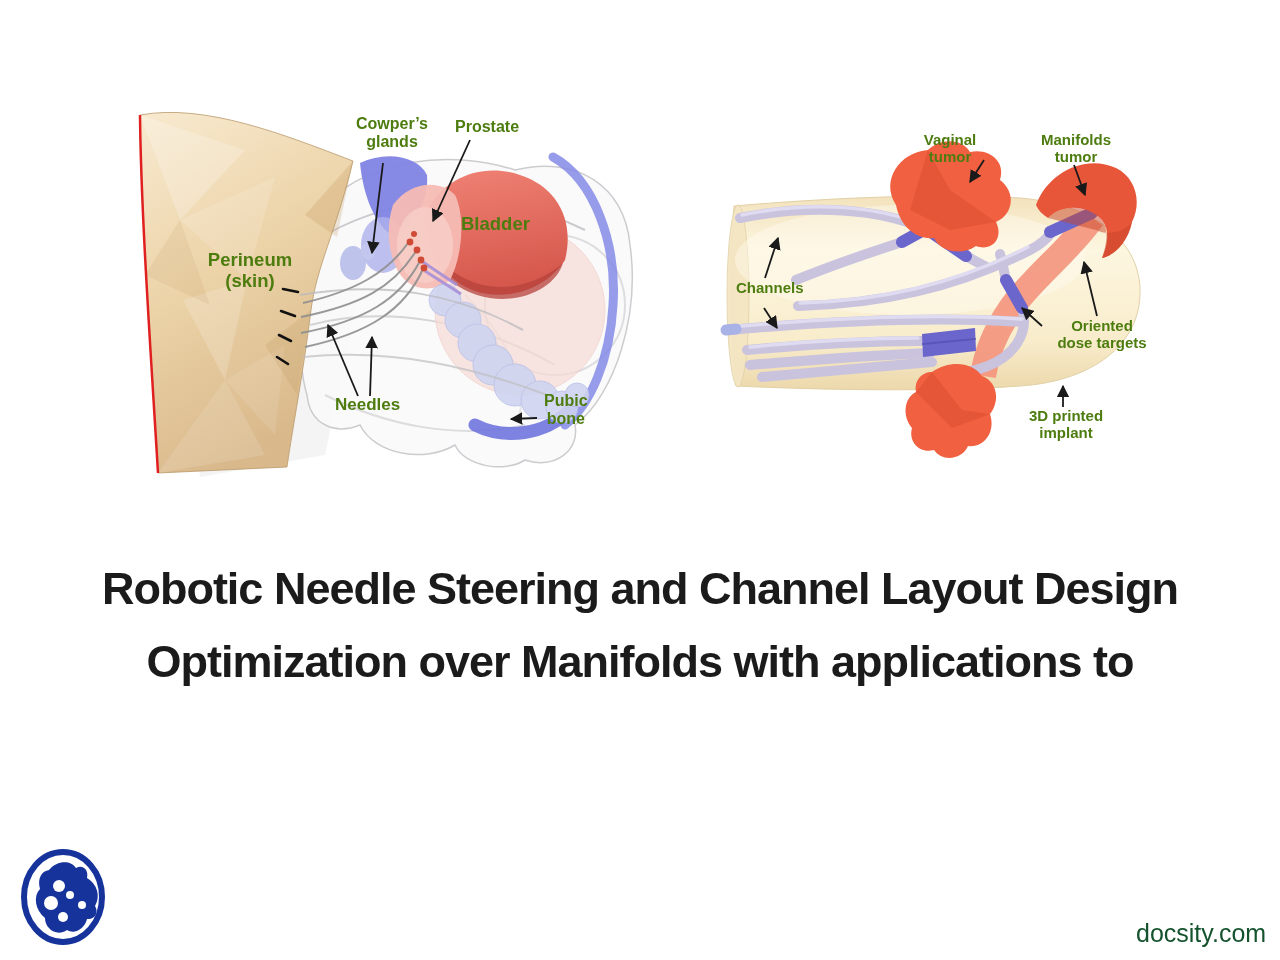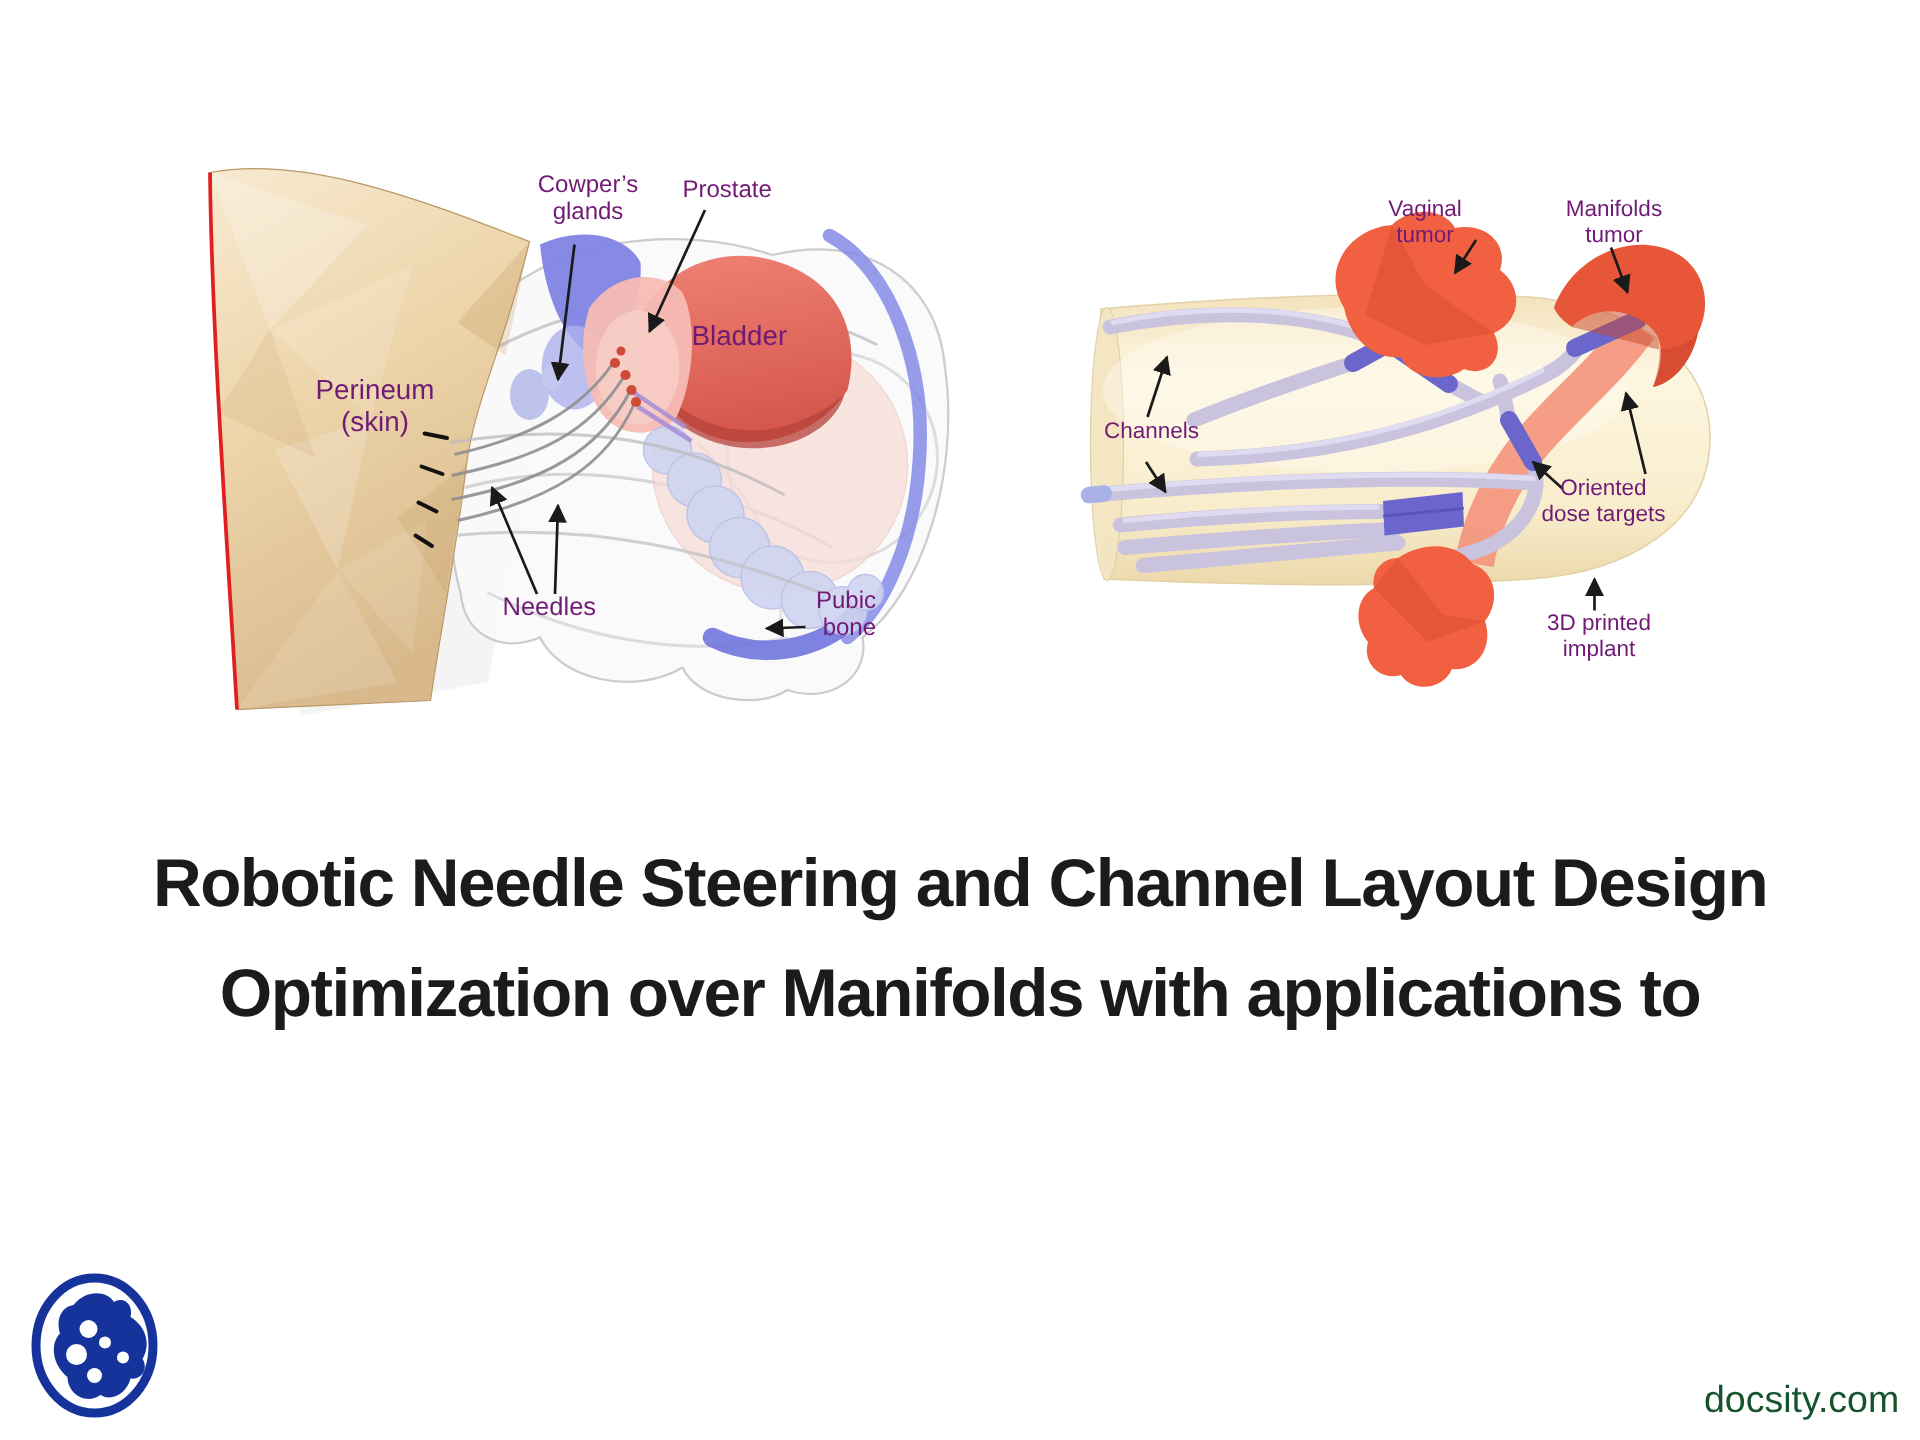--- a/index.html
+++ b/index.html
@@ -2,29 +2,29 @@
 <html><head>
 <meta charset="utf-8">
 <style>
   html,body{margin:0;padding:0;background:#ffffff;}
   .slide{
     position:relative;width:1280px;height:960px;background:#ffffff;
     overflow:hidden;font-family:"Liberation Sans",sans-serif;
   }
   .art{position:absolute;}
   .fig-label{
-    position:absolute;color:#701a75;text-align:center;line-height:1.12;
-    white-space:nowrap;font-family:"Liberation Sans",sans-serif;
+    position:absolute;color:#4d7c0f;text-align:center;line-height:1.12;
+    white-space:nowrap;font-family:"Liberation Sans",sans-serif;font-weight:bold;
   }
   .fig-label span{display:block;}
   .fl-16{font-size:16px;}
   .fl-15{font-size:15px;}
   .fl-17{font-size:17px;}
   .fl-18{font-size:18.5px;}
-  .left-align{text-align:right;}
+  .left-align{text-align:center;}
   .title-block{
     position:absolute;top:552px;left:0;width:1280px;text-align:center;
     font-weight:700;font-size:45px;line-height:73px;color:#1b1b1b;
     letter-spacing:-1px;
   }
   .footer-link{
     position:absolute;top:919px;left:1136px;font-size:25px;color:#14532d;
     text-decoration:none;cursor:pointer;font-family:"Liberation Sans",sans-serif;
   }
 </style>
@@ -258,21 +258,21 @@
 
   <div class="fig-label fl-15" style="left:900px;top:132px;width:100px;">
     <span>Vaginal</span>
     <span>tumor</span>
   </div>
   <div class="fig-label fl-15" style="left:1026px;top:132px;width:100px;">
     <span>Manifolds</span>
     <span>tumor</span>
   </div>
   <div class="fig-label fl-15" style="left:736px;top:280px;">Channels</div>
-  <div class="fig-label fl-15" style="left:999px;top:318px;width:140px;text-align:center;">
+  <div class="fig-label fl-15" style="left:1032px;top:318px;width:140px;text-align:center;">
     <span>Oriented</span>
     <span>dose targets</span>
   </div>
   <div class="fig-label fl-15" style="left:1006px;top:408px;width:120px;">
     <span>3D printed</span>
     <span>implant</span>
   </div>
 
   <div class="title-block">
     <div>Robotic Needle Steering and Channel Layout Design</div>

